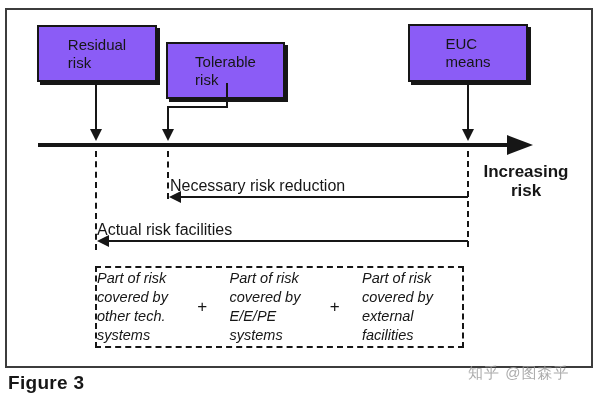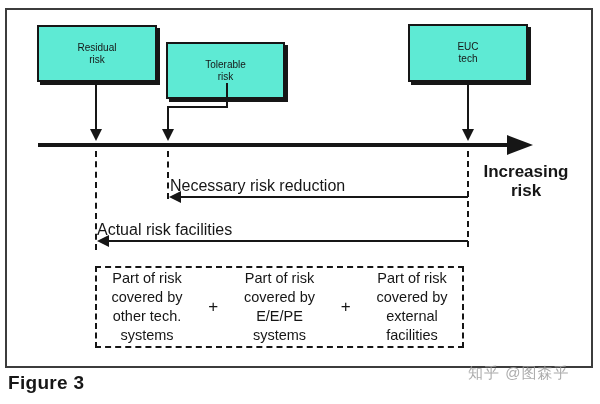--- a/index.html
+++ b/index.html
@@ -5,24 +5,24 @@
   html,body{margin:0;padding:0;background:#fff;}
   .stage{
     position:relative;width:600px;height:404px;background:#fff;overflow:hidden;
     font-family:"Liberation Sans","DejaVu Sans",sans-serif;color:#161616;
   }
   .frame{
     position:absolute;left:5px;top:8px;width:584px;height:356px;
     border:2px solid #3c3c3c;background:#fff;
   }
   .riskbox{
-    position:absolute;border:2px solid #161616;background:#5eead4;
+    position:absolute;border:2px solid #161616;background:#8b5cf6;
     box-shadow:3px 3px 0 #161616;
-    display:flex;align-items:center;justify-content:center;text-align:center;
-    font-size:10px;line-height:1.2;white-space:pre-line;
+    display:flex;align-items:center;justify-content:center;
+    font-size:15px;line-height:1.2;white-space:pre-line;
   }
   .box-residual{left:37px;top:25px;width:116px;height:53px;}
   .box-tolerable{left:166px;top:42px;width:115px;height:53px;}
   .box-euc{left:408px;top:24px;width:116px;height:54px;}
   .vline{position:absolute;width:2px;background:#161616;}
   .hline{position:absolute;height:2px;background:#161616;}
   .axis-line{position:absolute;left:38px;top:143px;width:470px;height:4px;background:#161616;}
   .axis-head{
     position:absolute;left:507px;top:135px;width:0;height:0;
     border-top:10px solid transparent;border-bottom:10px solid transparent;
@@ -42,22 +42,22 @@
   .arrow-label{
     position:absolute;font-size:16px;line-height:1.1;
   }
   .increasing{
     position:absolute;left:470px;top:157px;width:112px;text-align:center;
     font-weight:bold;font-size:17px;line-height:1.1;white-space:pre-line;margin-top:6px;
   }
   .coverage{
     position:absolute;left:95px;top:266px;width:369px;height:82px;
     border:2px dashed #161616;box-sizing:border-box;
-    display:flex;align-items:center;text-align:center;
-    font-size:14.5px;line-height:1.3;
+    display:flex;align-items:center;
+    font-size:14.5px;line-height:1.3;font-style:italic;
   }
   .cover-part{width:100px;white-space:pre-line;}
   .cover-plus{flex:1;font-size:17px;}
   .caption-row{
     position:absolute;left:8px;top:372px;width:584px;
     display:flex;align-items:baseline;gap:13px;white-space:nowrap;
   }
   .caption-label{font-weight:bold;font-size:19px;letter-spacing:0.3px;}
   .caption-text{font-size:18px;letter-spacing:0.2px;}
   .watermark{
@@ -70,21 +70,21 @@
 
 <div class="stage">
 
   <div class="frame"></div>
 
   <div class="riskbox box-residual">Residual
 risk</div>
   <div class="riskbox box-tolerable">Tolerable
 risk</div>
   <div class="riskbox box-euc">EUC
-tech</div>
+means</div>
 
   <div class="vline" style="left:95px;top:83px;height:46px;"></div>
   <div class="head-down" style="left:90px;top:129px;"></div>
 
   <div class="vline" style="left:226px;top:83px;height:25px;"></div>
   <div class="hline" style="left:167px;top:106px;width:61px;"></div>
   <div class="vline" style="left:167px;top:106px;height:23px;"></div>
   <div class="head-down" style="left:162px;top:129px;"></div>
 
   <div class="vline" style="left:467px;top:81px;height:48px;"></div>

